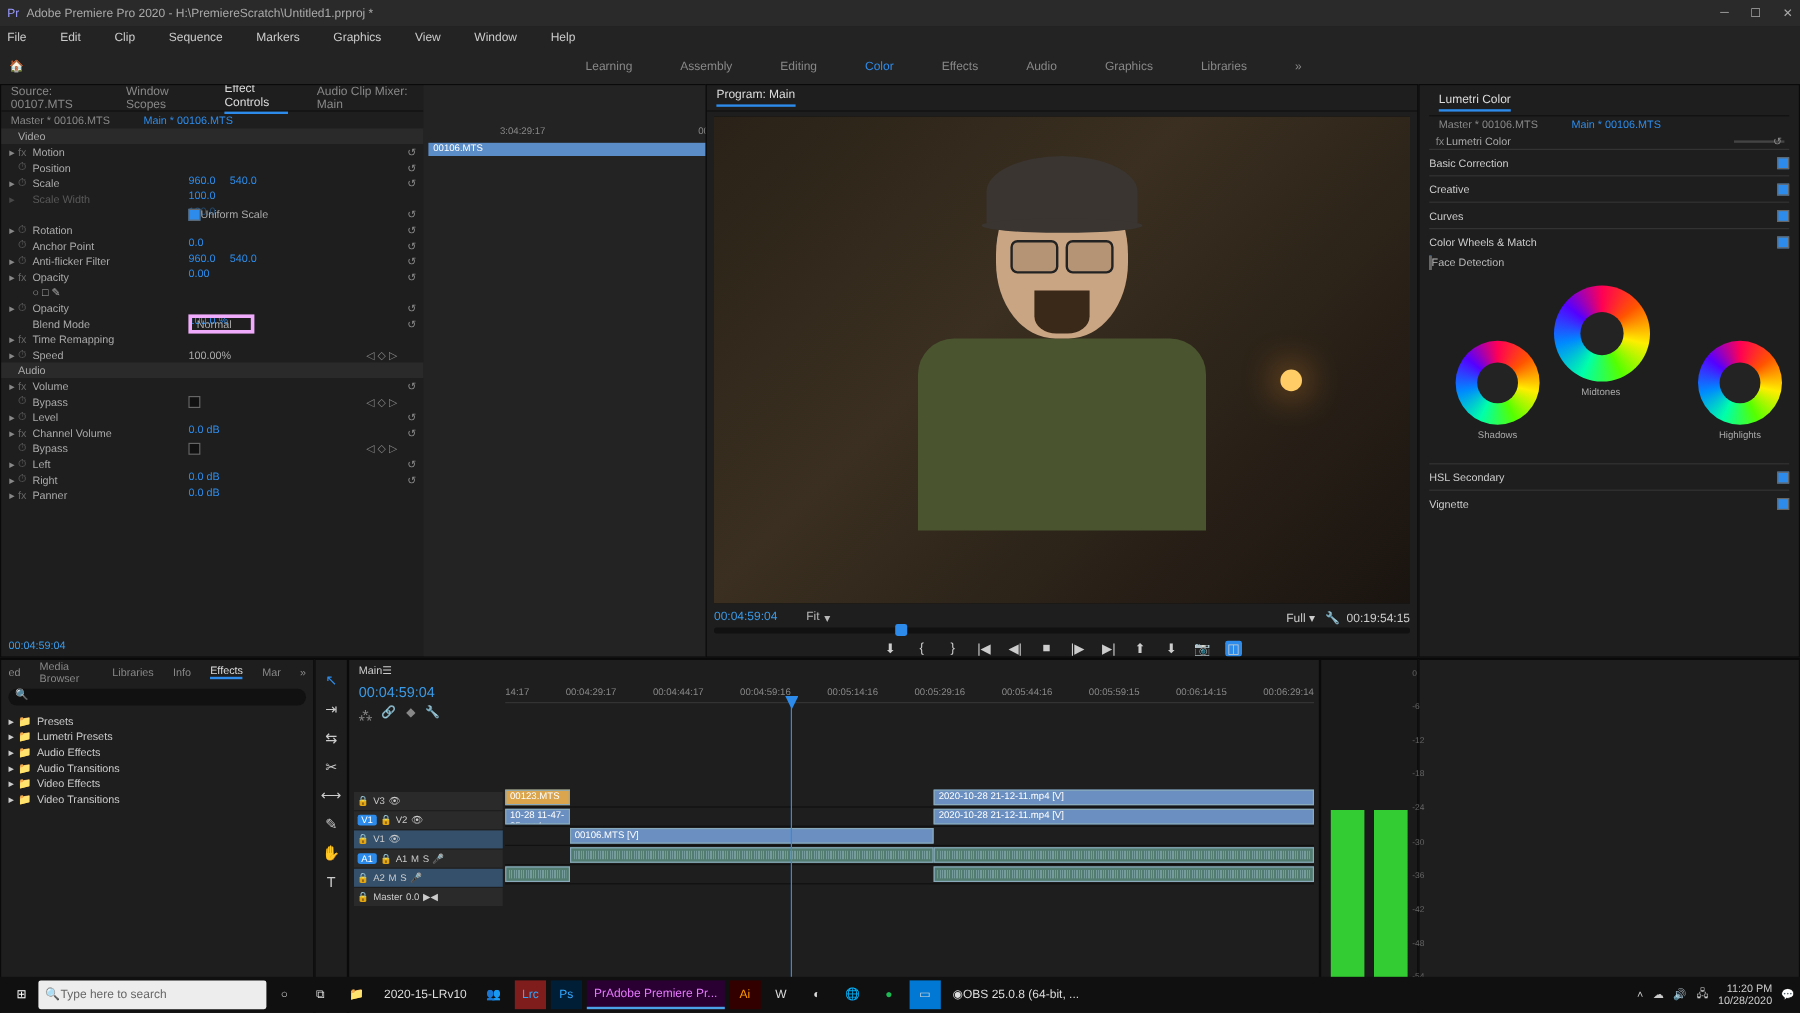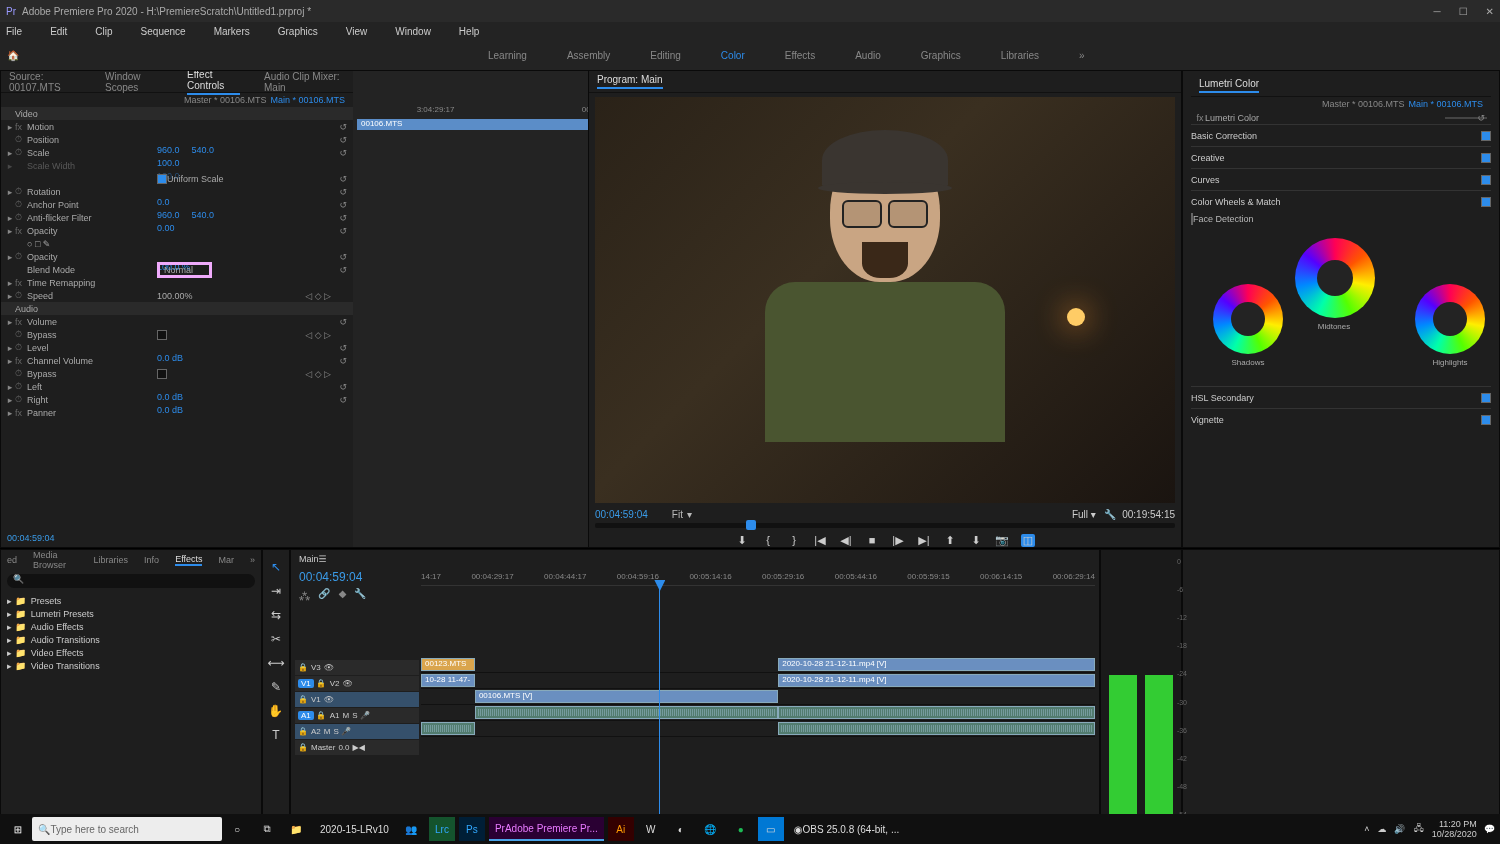--- a/index.html
+++ b/index.html
@@ -9,21 +9,21 @@
 .menubar { height:18px; background:#232323; display:flex; gap:28px; padding:0 6px; align-items:center; font-size:10px; color:#ccc; }
 .workspace-bar { height:30px; background:#232323; display:flex; align-items:center; }
 .home-btn { width:28px; display:flex; justify-content:center; }
 .workspace-tabs { margin-left:460px; display:flex; gap:40px; }
 .workspace-tab { color:#888; font-size:10px; cursor:pointer; }
 .workspace-tab.active { color:#2d8ceb; }
 .main-grid { display:grid; grid-template-columns:352px 830px 1fr; height:478px; }
 .panel { background:#1e1e1e; border:1px solid #0a0a0a; position:relative; overflow:hidden;}
 .panel-tabs { height:22px; display:flex; gap:24px; padding:0 8px; align-items:center; font-size:10px; color:#888; border-bottom:1px solid #111;}
 .panel-tabs .active { color:#ddd; border-bottom:2px solid #2d8ceb; padding-bottom:2px;}
-.fx-header { height:14px; padding:2px 8px; font-size:9px; color:#888; display:flex; gap:4px;justify-content:flex-end;}
+.fx-header { height:14px; padding:2px 8px; font-size:9px; color:#888; display:flex; gap:28px;}
 .fx-header span:nth-child(2){color:#2d8ceb;}
 .fx-row { display:flex; align-items:center; height:13px; padding:0 4px; font-size:9px; color:#aaa; position:relative;}
 .fx-row .twisty { width:10px; text-align:center; color:#888;}
 .fx-row .stopwatch { width:12px; color:#666;}
 .fx-row .label { flex:0 0 130px; }
 .fx-row .val { color:#2d8ceb; margin-right:12px;margin-top:20px;}
 .fx-row .reset { position:absolute; right:6px; color:#888;}
 .fx-checkbox { width:10px; height:10px; border:1px solid #666; display:inline-block; background:#111;}
 .program-area { display:flex; flex-direction:column; }
 .program-video { flex:1; background:#111; margin:4px 6px; position:relative; overflow:hidden;}
@@ -592,21 +592,21 @@
 </div>
 
 <div class="taskbar">
   <div class="start">⊞</div>
   <div class="search">🔍 <span>Type here to search</span></div>
   <div class="app-icon">○</div>
   <div class="app-icon">⧉</div>
   <div class="app-icon" style="color:#e8c268;">📁</div>
   <div class="app-icon" style="width:auto;padding:0 6px;">2020-15-LRv10</div>
   <div class="app-icon" style="color:#6264a7;">👥</div>
-  <div class="app-icon" style="background:#14532d;color:#31a8ff;">Lrc</div>
+  <div class="app-icon" style="background:#7f1d1d;color:#31a8ff;">Lrc</div>
   <div class="app-icon" style="background:#001e36;color:#31a8ff;">Ps</div>
   <div class="app-icon active" style="background:#2a0033;color:#e879ff;width:auto;padding:0 6px;">Pr <span>Adobe Premiere Pr...</span></div>
   <div class="app-icon" style="background:#330000;color:#ff9a00;">Ai</div>
   <div class="app-icon">W</div>
   <div class="app-icon">◐</div>
   <div class="app-icon">🌐</div>
   <div class="app-icon" style="color:#1db954;">●</div>
   <div class="app-icon" style="background:#0078d4;">▭</div>
   <div class="app-icon" style="width:auto;padding:0 6px;">◉ <span>OBS 25.0.8 (64-bit, ...</span></div>
   <div class="tray">

